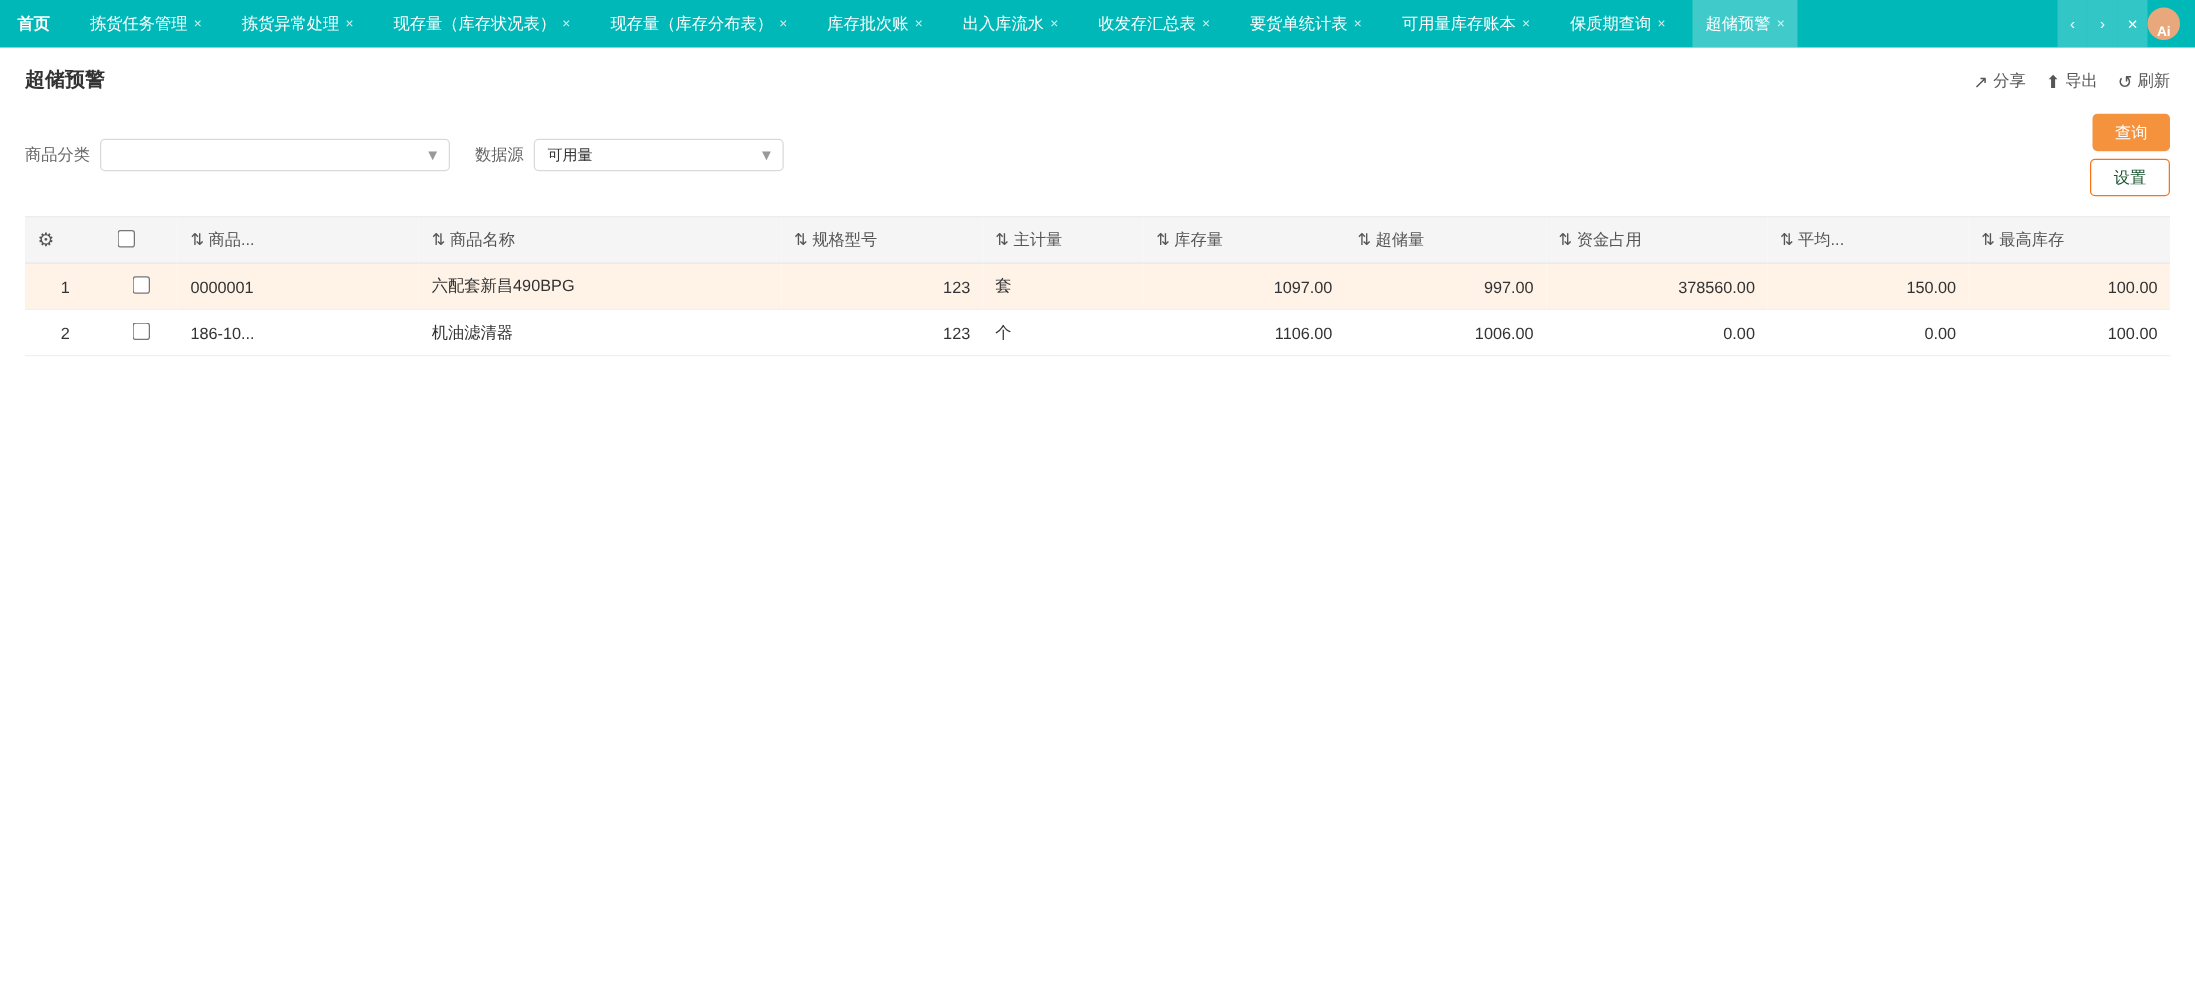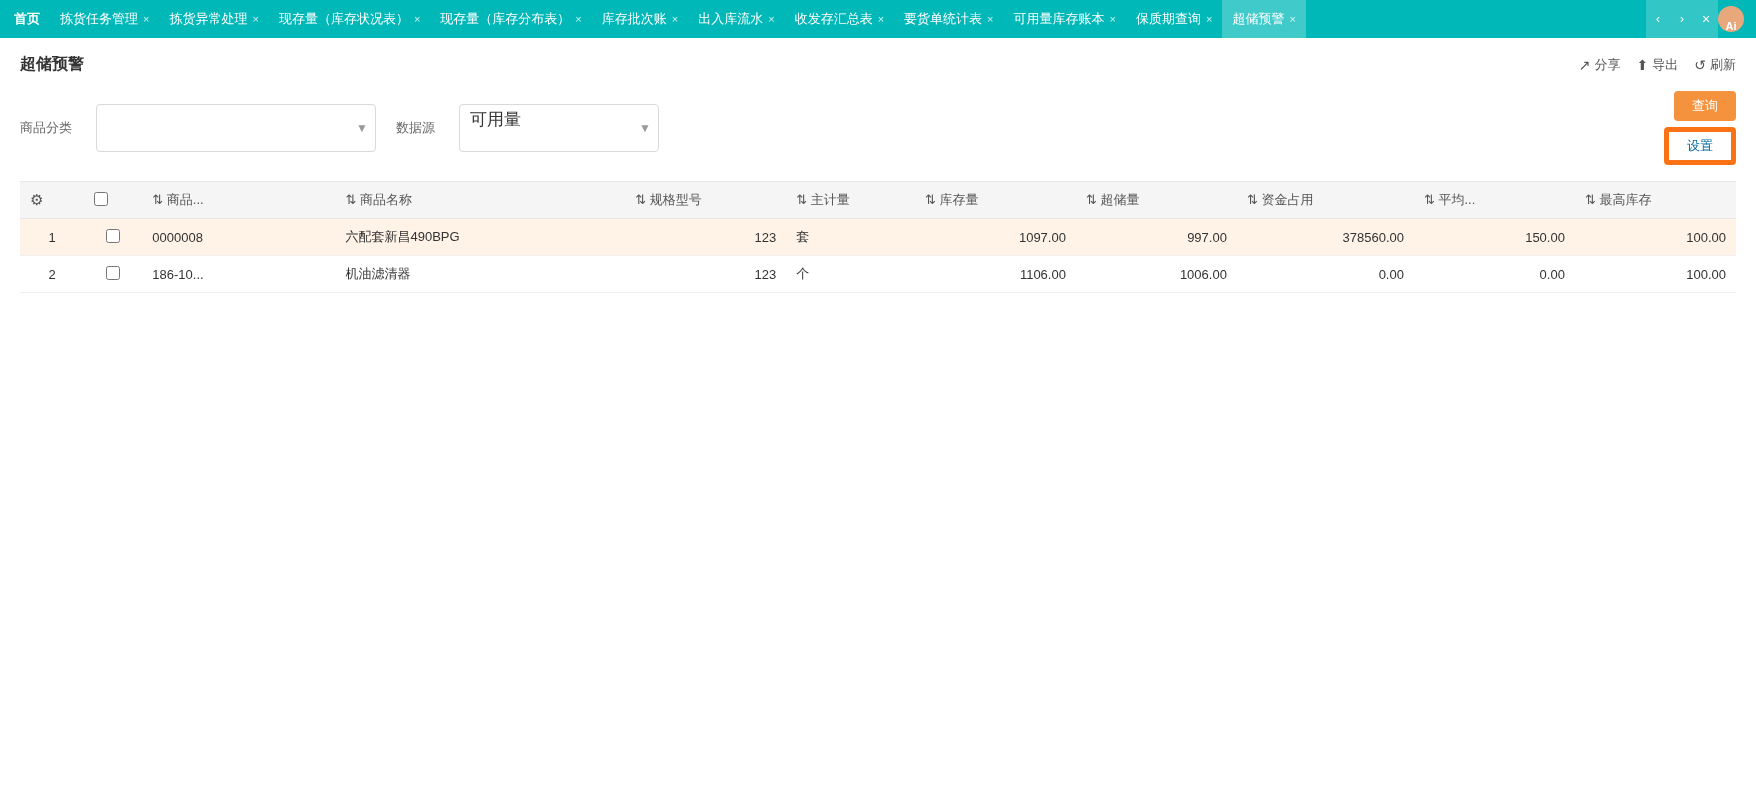--- a/index.html
+++ b/index.html
@@ -84,31 +84,31 @@
     
     .filter-row {
       display: flex;
       align-items: center;
       gap: 20px;
       margin-bottom: 16px;
     }
     .filter-group {
       display: flex;
       align-items: center;
-      gap: 24px;
+      gap: 8px;
     }
     .filter-label { color: #666; white-space: nowrap; }
     .filter-select {
       border: 1px solid #d9d9d9;
       border-radius: 4px;
-      padding: 5px 28px 22px 10px;
+      padding: 5px 28px 5px 10px;
       appearance: none;
       background: #fff;
       cursor: pointer;
-      font-size: 17px;
+      font-size: 12px;
       color: #333;
       position: relative;
       min-width: 280px;
     }
     .filter-select-wrap {
       position: relative;
       display: inline-block;
     }
     .filter-select-wrap .chevron {
       position: absolute;
@@ -124,22 +124,22 @@
       color: #fff;
       border: none;
       border-radius: 4px;
       padding: 6px 18px;
       cursor: pointer;
       font-size: 13px;
       margin-left: auto;
     }
     .btn-settings {
       background: #fff;
-      color: #0369a1;
-      border: 5px solid #f97316;
+      color: #14532d;
+      border: 1px solid #f97316;
       border-radius: 4px;
       padding: 5px 18px;
       cursor: pointer;
       font-size: 13px;
     }
 
     .filter-buttons {
       display: flex;
       flex-direction: column;
       gap: 6px;
@@ -218,21 +218,21 @@
       font-size: 11px;
       color: #fff;
       font-weight: bold;
     }
   </style>
 </head>
 <body>
 
 <div class="top-nav">
 
-  <div id="nav-items-container" style="display:flex;align-items:flex-start;overflow:hidden;flex:1;">
+  <div id="nav-items-container" style="display:flex;align-items:flex-start;overflow:hidden;flex:1;gap:12px;">
       <div class="nav-item home">首页</div>
       <div class="nav-item">拣货任务管理<span class="close-x">×</span></div>
       <div class="nav-item">拣货异常处理<span class="close-x">×</span></div>
       <div class="nav-item">现存量（库存状况表）<span class="close-x">×</span></div>
       <div class="nav-item">现存量（库存分布表）<span class="close-x">×</span></div>
       <div class="nav-item">库存批次账<span class="close-x">×</span></div>
       <div class="nav-item">出入库流水<span class="close-x">×</span></div>
       <div class="nav-item">收发存汇总表<span class="close-x">×</span></div>
       <div class="nav-item">要货单统计表<span class="close-x">×</span></div>
       <div class="nav-item">可用量库存账本<span class="close-x">×</span></div>
@@ -329,21 +329,21 @@
         </th>
         <th class="col-max">
           <span>⇅</span> <span>最高库存</span>
         </th>
       </tr>
     </thead>
     <tbody id="table-body">
     <tr class="highlighted">
       <td class="col-index">1</td>
       <td class="col-checkbox"><input type="checkbox" style=""></td>
-      <td class="col-product-code">0000008</td>
+      <td class="col-product-code">0000001</td>
       <td class="col-product-name">六配套新昌490BPG</td>
       <td class="col-spec">123</td>
       <td class="col-unit">套</td>
       <td class="col-stock num">1097.00</td>
       <td class="col-overstock num">997.00</td>
       <td class="col-capital num">378560.00</td>
       <td class="col-avg num">150.00</td>
       <td class="col-max num">100.00</td>
     </tr>
         <tr>

